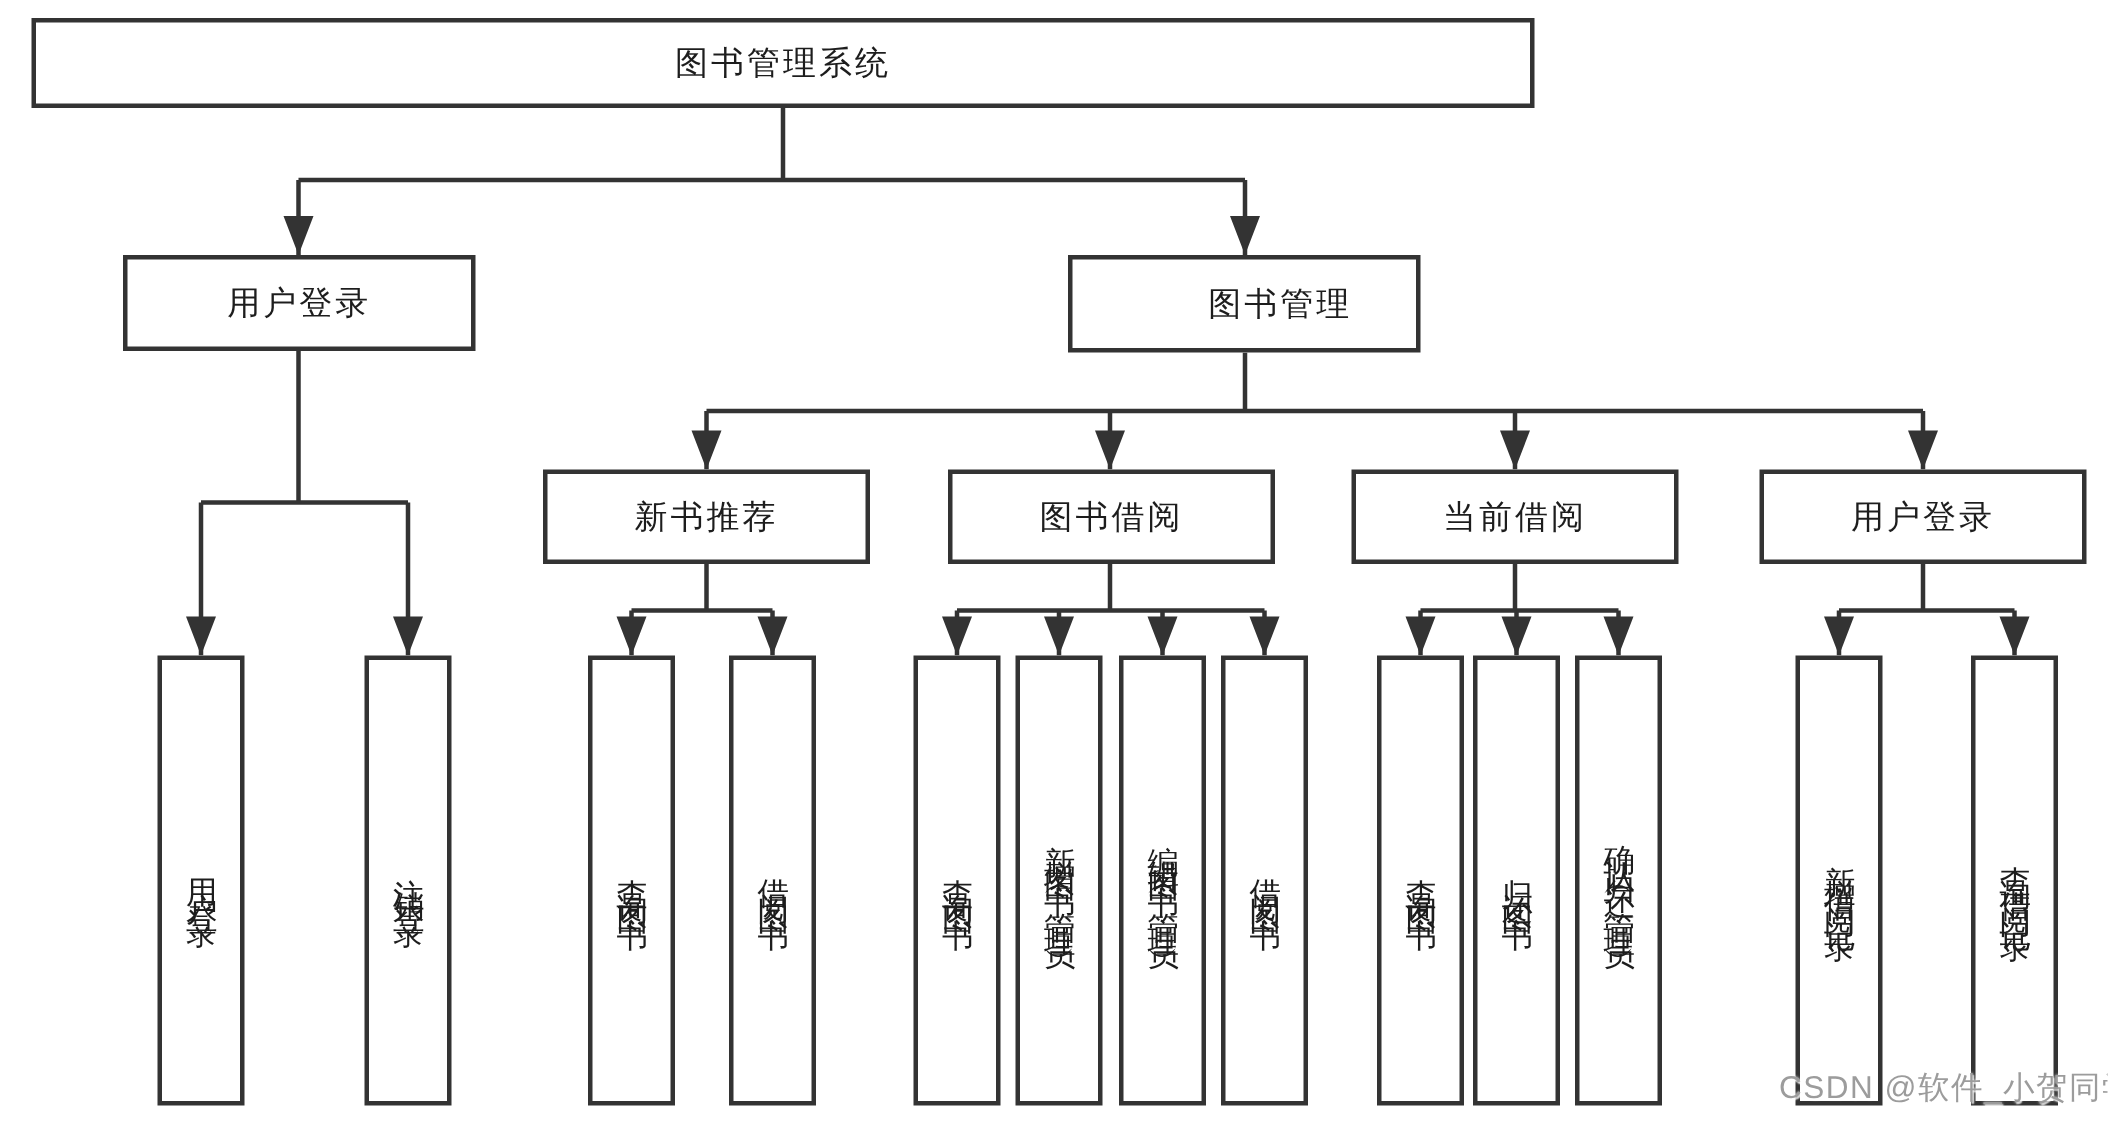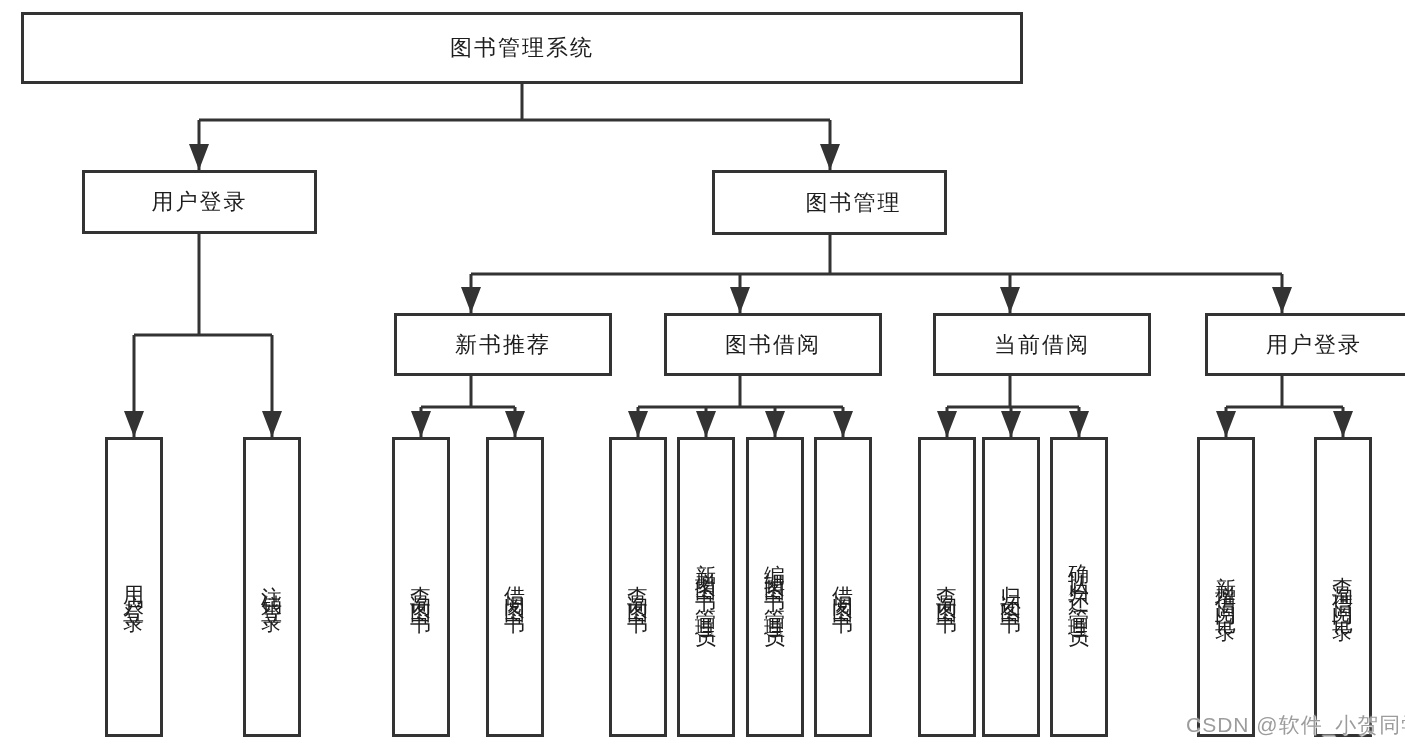--- a/index.html
+++ b/index.html
@@ -30,24 +30,24 @@
     border: 3px solid #333333;
     background: #ffffff;
     display: flex;
     align-items: center;
     justify-content: center;
     font-size: 22px;
     letter-spacing: 2px;
     color: #1d1d1d;
     z-index: 2;
   }
-  .root-box   { left: 21px;  top: 12px;  width: 1002px; height: 72px; }
+  .root-box   { left: 21px;  top: 12px;  width: 1002px; height: 60px; }
   .l2-a       { left: 82px;  top: 170px; width: 235px;  height: 64px; }
   .l2-b       { left: 712px; top: 170px; width: 235px;  height: 65px; padding-left: 48px; }
-  .l3         { top: 313px; width: 218px; height: 63px; margin-left: 32px; }
+  .l3         { top: 313px; width: 218px; height: 63px; }
   .l3-a       { left: 362px; }
   .l3-b       { left: 632px; }
   .l3-c       { left: 901px; }
   .l3-d       { left: 1173px; }
   .leaf {
     position: absolute;
     top: 437px;
     width: 58px;
     height: 300px;
     box-sizing: border-box;

